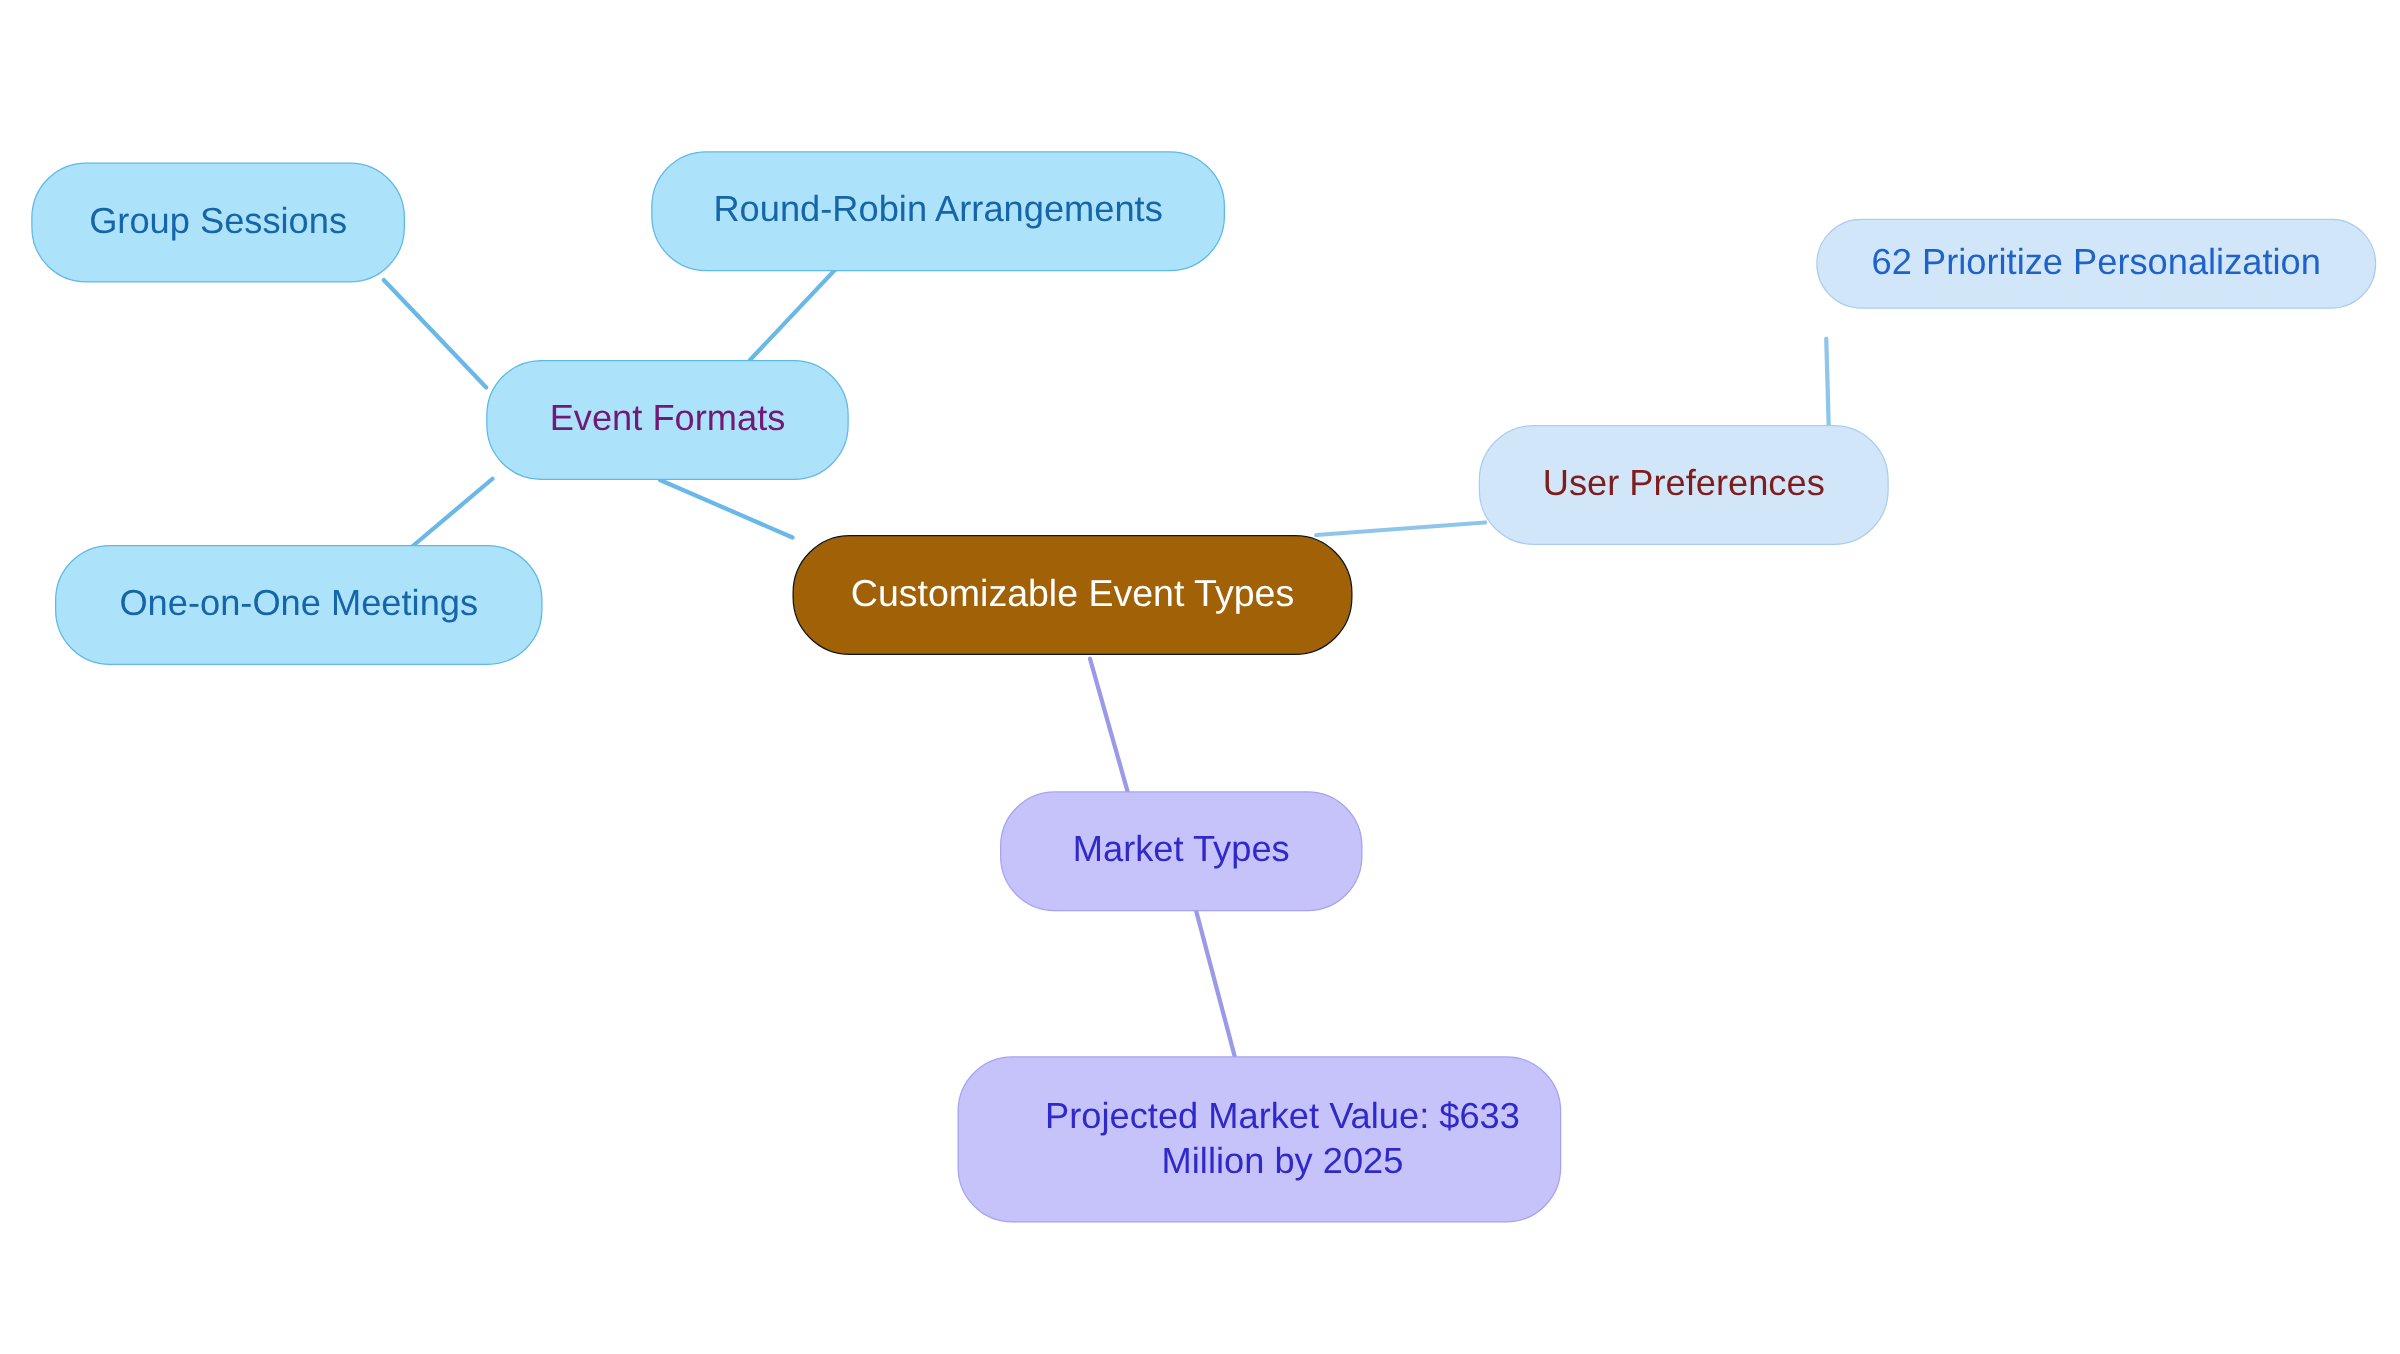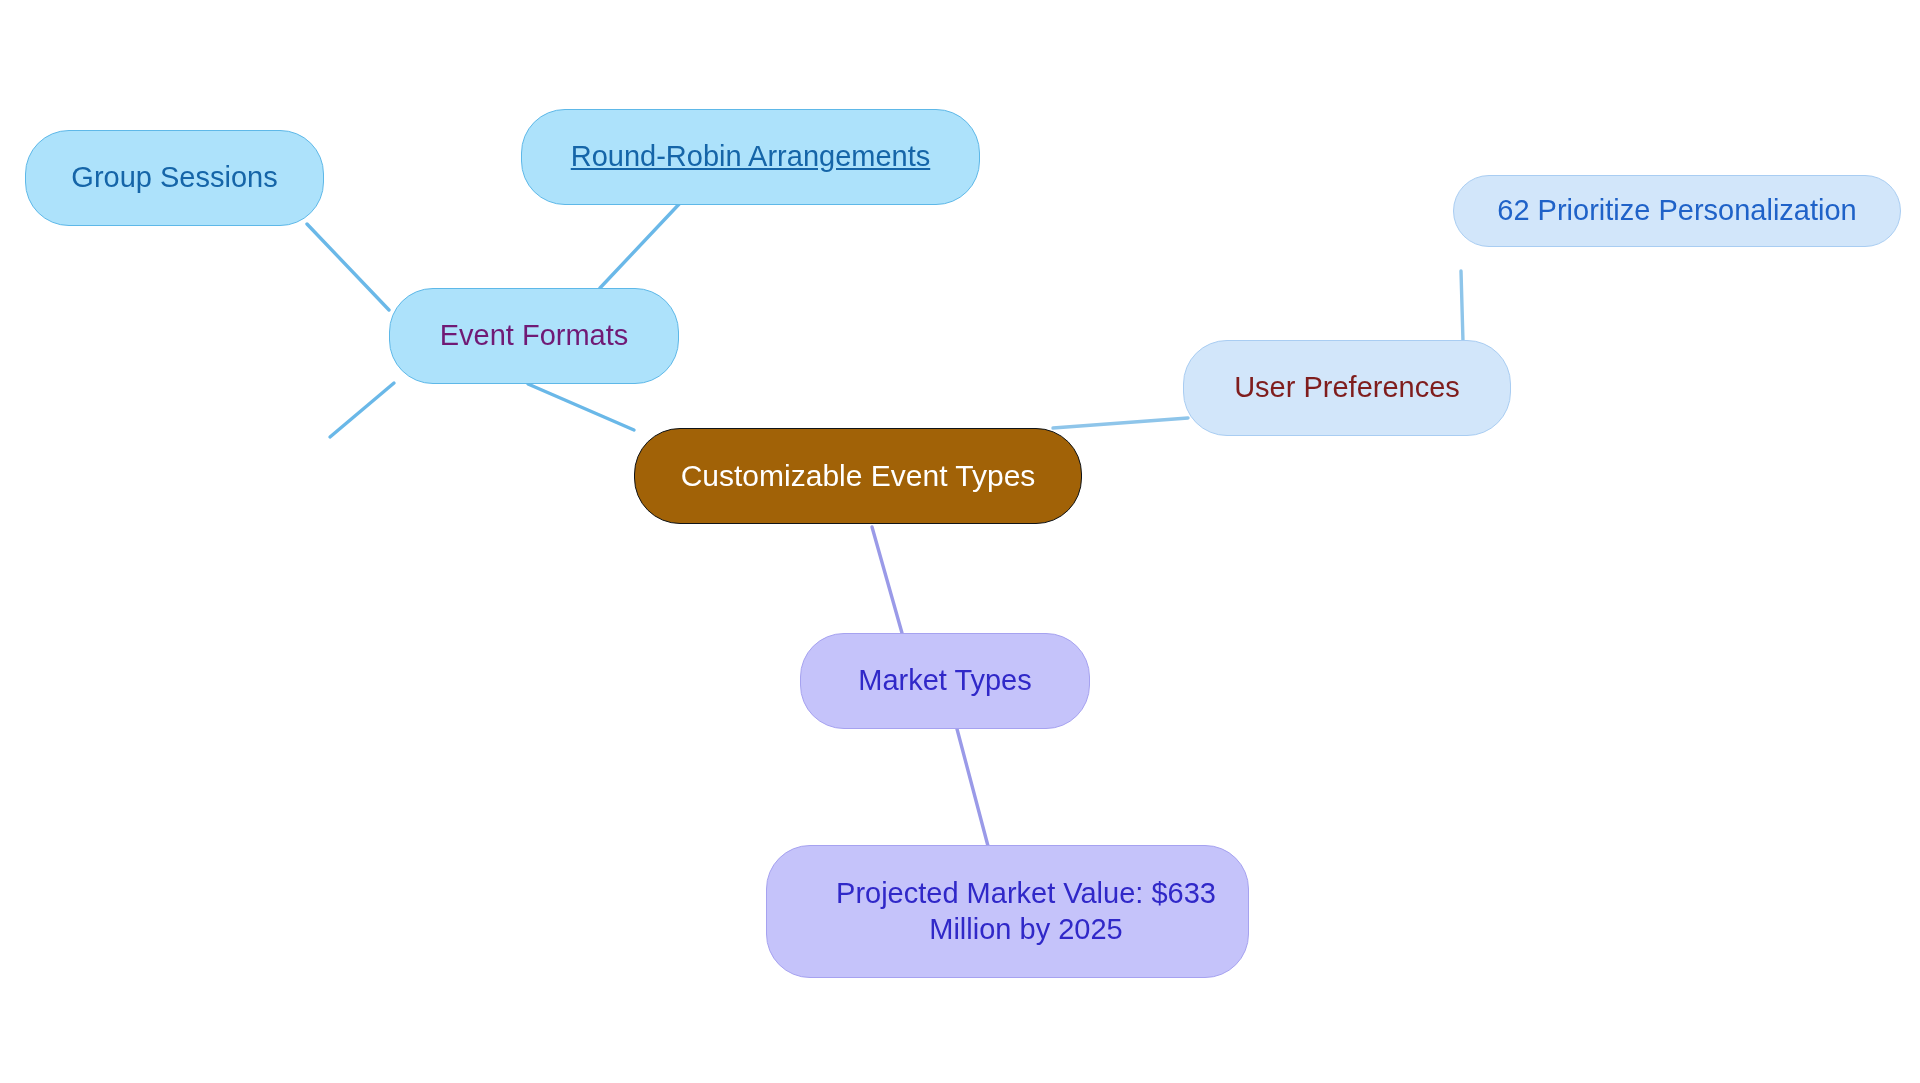--- a/index.html
+++ b/index.html
@@ -105,22 +105,25 @@
   <div class="node node-root" id="node-root" style="left: 634px; top: 428px; width: 448px; height: 96px;">
     <span>Customizable Event Types</span>
   </div>
 
   <div class="node node-branch-blue" id="node-event-formats" style="left: 389px; top: 288px; width: 290px; height: 96px;">
     <span>Event Formats</span>
   </div>
   <div class="node node-leaf-blue" id="node-group-sessions" style="left: 25px; top: 130px; width: 299px; height: 96px;">
     <span>Group Sessions</span>
   </div>
-  <div class="node node-leaf-blue" id="node-round-robin-arrangements" style="left: 521px; top: 109px; width: 459px; height: 96px; text-decoration: underline;">
+  <div class="node node-leaf-blue" id="node-round-robin-arrangements" style="left: 521px; top: 121px; width: 459px; height: 96px;">
     <span>Round-Robin Arrangements</span>
+  </div>
+  <div class="node node-leaf-blue" id="node-one-on-one-meetings" style="left: 44px; top: 436px; width: 390px; height: 96px;">
+    <span>One-on-One Meetings</span>
   </div>
 
   <div class="node node-branch-softblue" id="node-user-preferences" style="left: 1183px; top: 340px; width: 328px; height: 96px;">
     <span>User Preferences</span>
   </div>
   <div class="node node-leaf-softblue" id="node-prioritize-personalization" style="left: 1453px; top: 175px; width: 448px; height: 72px;">
     <span>62 Prioritize Personalization</span>
   </div>
 
   <div class="node node-branch-purple" id="node-market-trends" style="left: 800px; top: 633px; width: 290px; height: 96px;">

